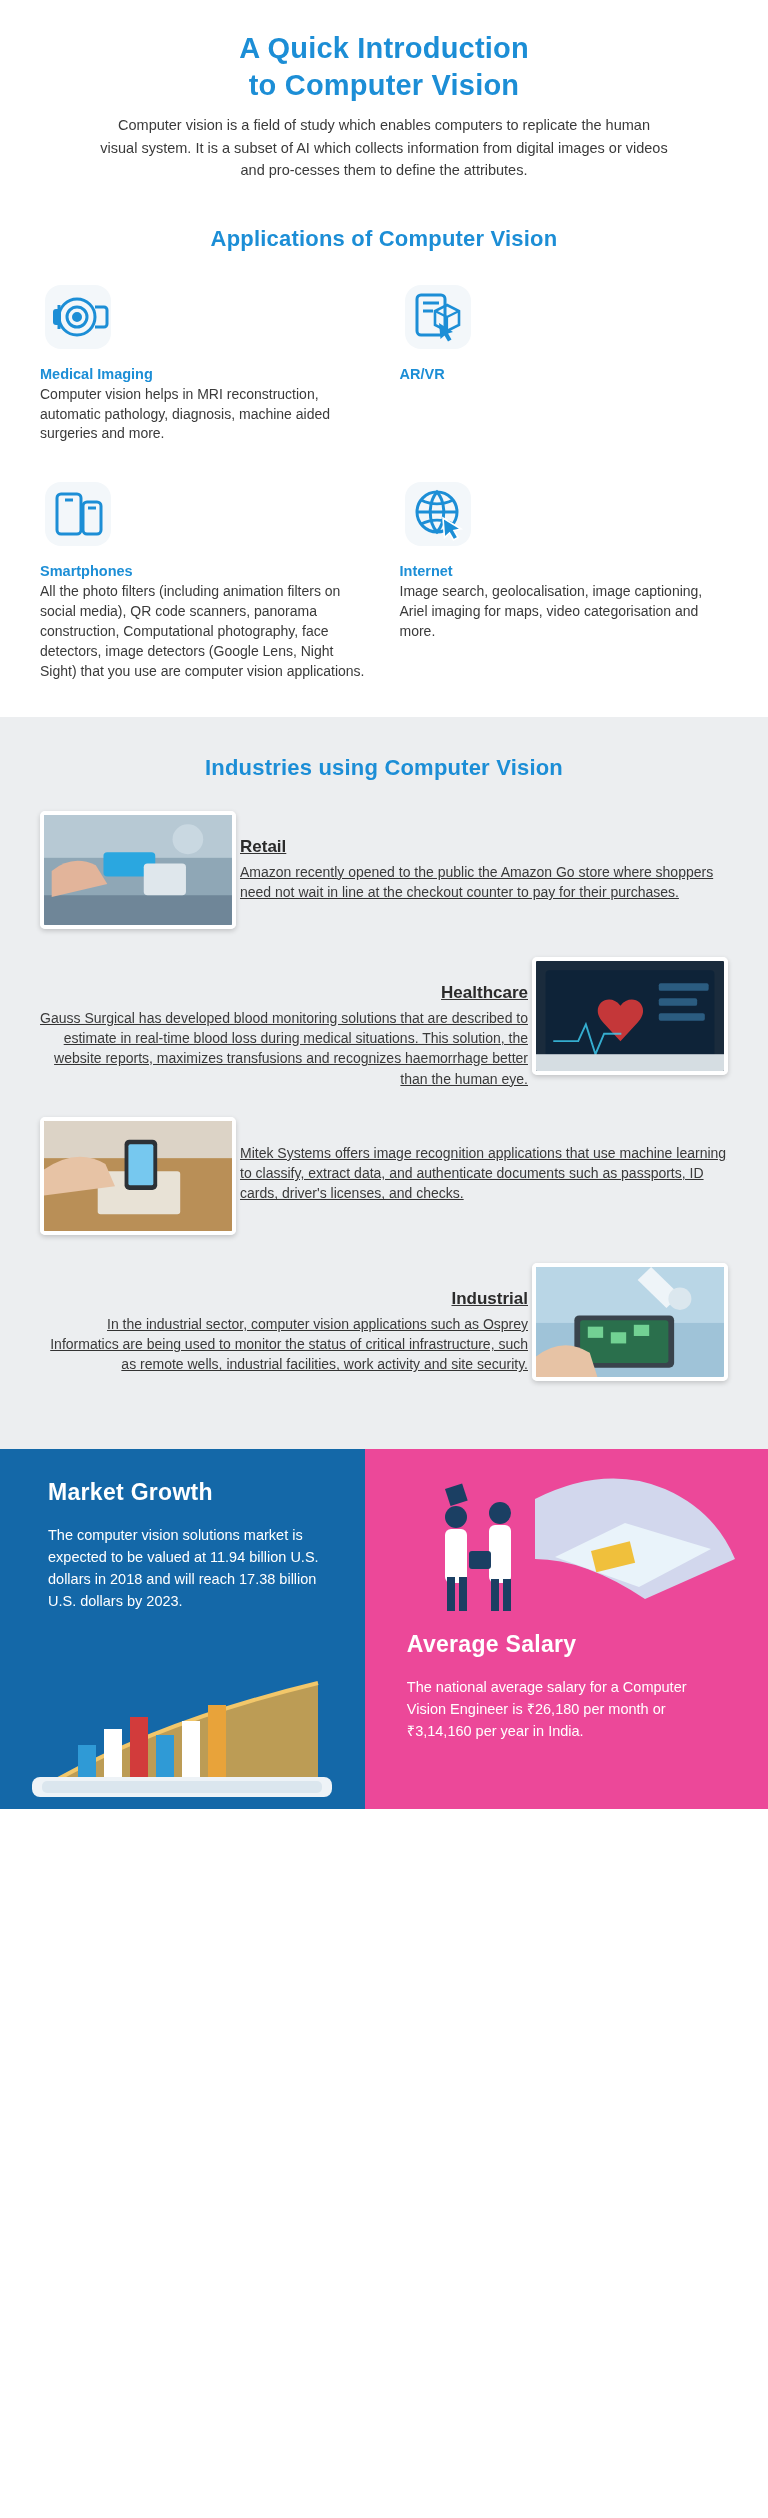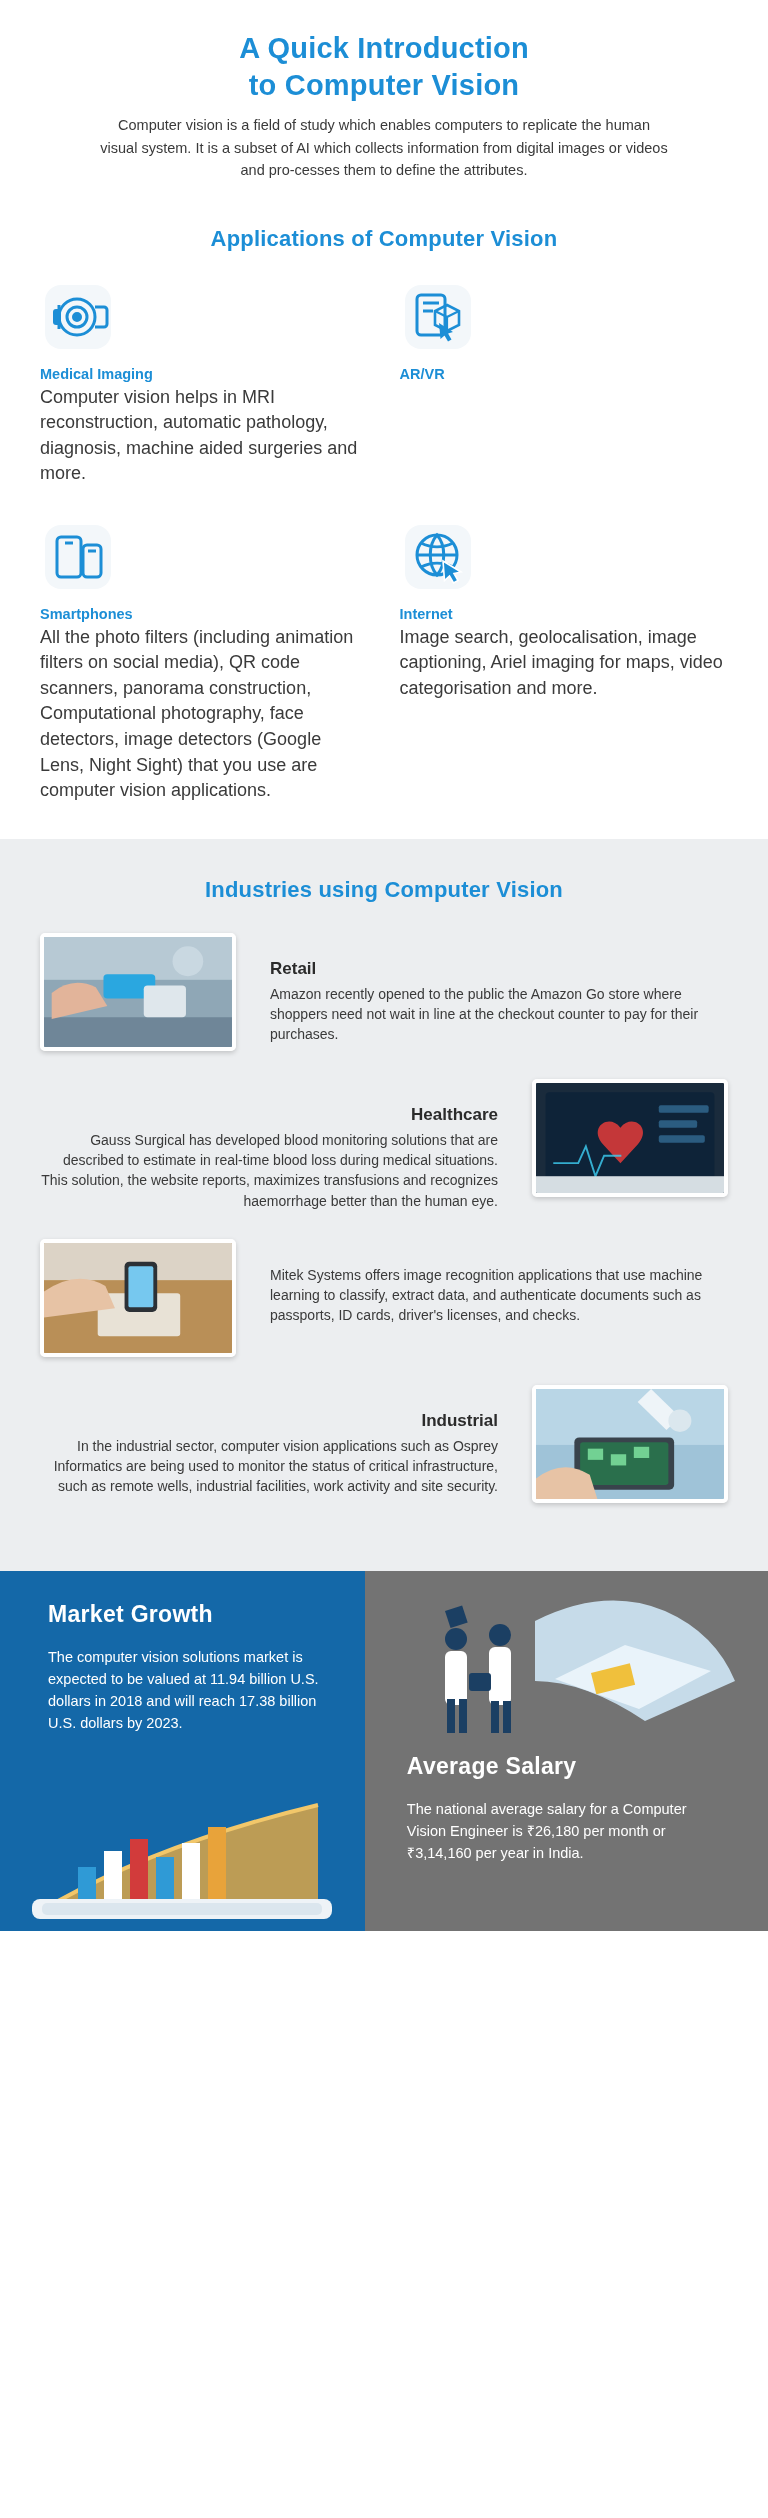--- a/index.html
+++ b/index.html
@@ -57,38 +57,39 @@
     margin-bottom: 10px;
   }
   .app-icon svg { display: block; }
   .app-title {
     color: #1c8ed6;
     font-size: 14.5px;
     font-weight: bold;
     margin-bottom: 3px;
   }
   .app-text {
-    font-size: 18px;
+    font-size: 14px;
     line-height: 1.42;
     color: #3a3a3a;
   }
 
   
   .industries {
     background: #eceef0;
     padding: 32px 0 40px 0;
   }
   .industries .section-heading { margin-top: 6px; margin-bottom: 30px; }
 
   .ind-row {
     display: flex;
     align-items: flex-start;
     padding: 0 40px;
     margin-bottom: 28px;
-    gap: 34px;
+    gap: 4px;
+    text-decoration: underline;
   }
   .ind-row.reverse { flex-direction: row-reverse; }
   .ind-body { flex: 1; padding-top: 26px; }
   .ind-row.reverse .ind-body { text-align: right; }
   .ind-title {
     font-size: 17px;
     font-weight: bold;
     color: #2b2b2b;
     margin-bottom: 5px;
   }
@@ -116,21 +117,21 @@
   }
   .panel-left {
     width: 378px;
     background: #1468a8;
     padding: 30px 36px 0 48px;
     position: relative;
     overflow: hidden;
   }
   .panel-right {
     width: 422px;
-    background: #737373;
+    background: #ec4899;
     position: relative;
     overflow: hidden;
   }
   .panel-title {
     color: #ffffff;
     font-size: 23px;
     font-weight: bold;
     letter-spacing: 0.3px;
     margin-bottom: 18px;
   }

